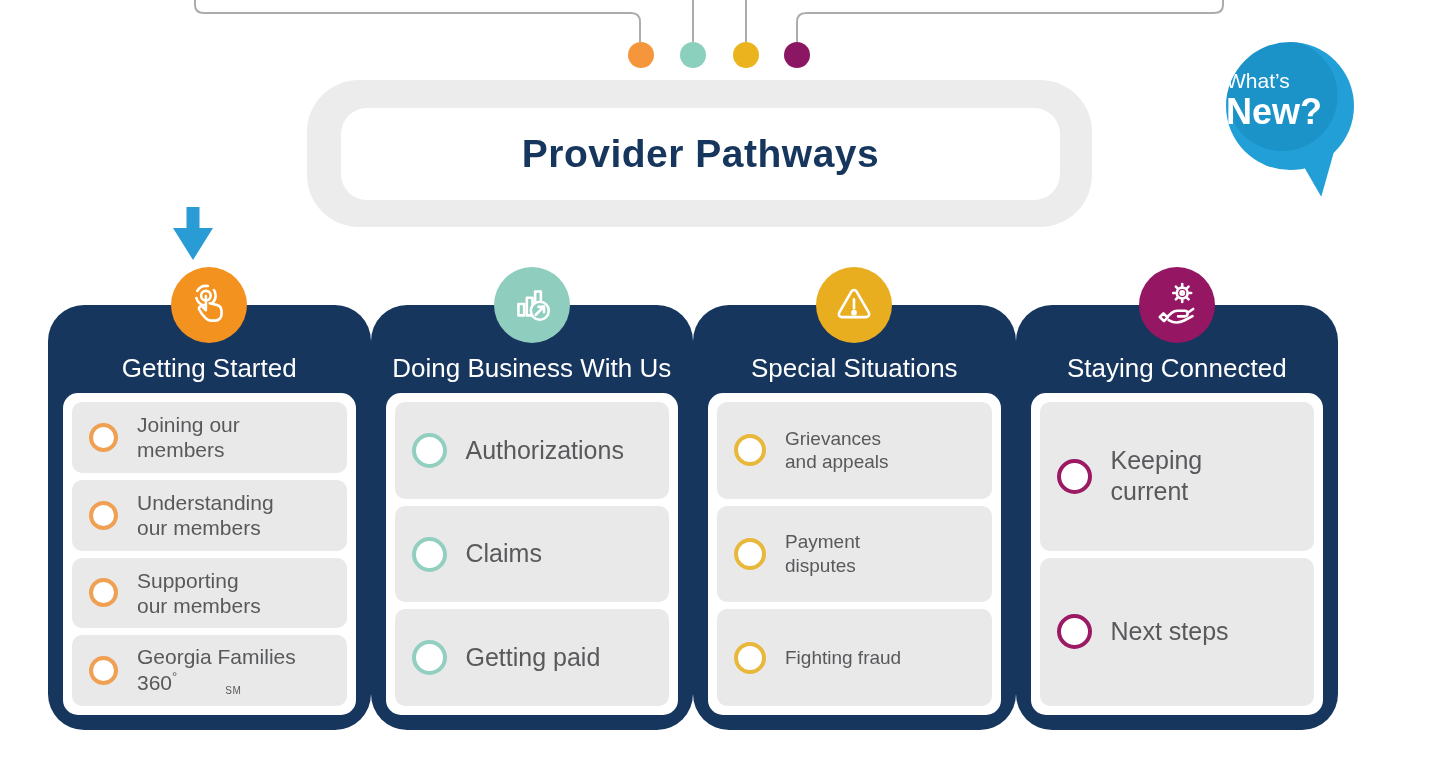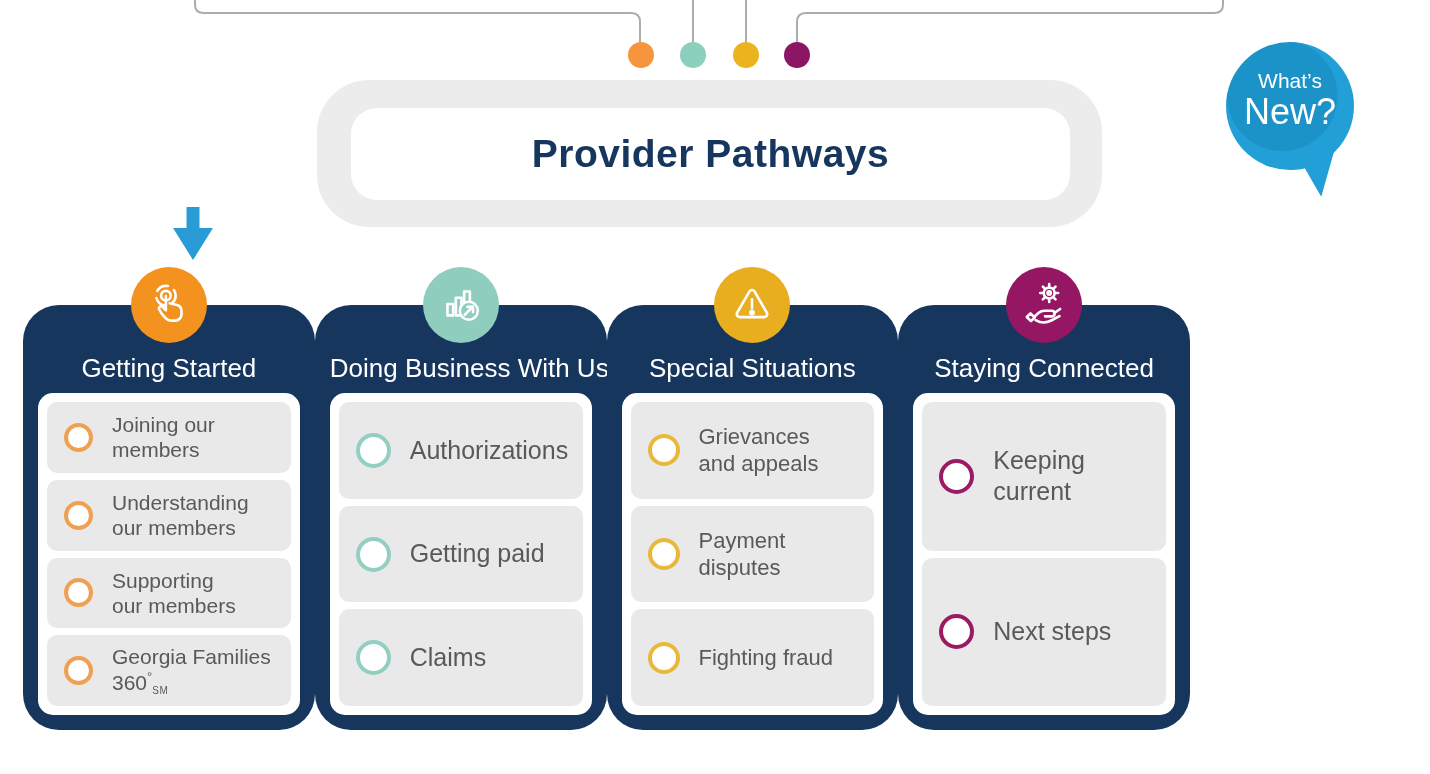--- a/index.html
+++ b/index.html
@@ -7,53 +7,53 @@
     position:relative;width:1430px;height:774px;background:#fff;overflow:hidden;
     font-family:"Liberation Sans",sans-serif;
   }
 
   
   .connectors{position:absolute;left:0;top:0;}
   .connectors path{fill:none;stroke:var(--connector_gray);stroke-width:2;}
 
   
   .title-halo{
-    position:absolute;left:317px;top:80px;width:785px;height:147px;
+    position:absolute;left:307px;top:80px;width:785px;height:147px;
     background:var(--halo_gray);border-radius:52px;
   }
   .title-box{
     position:absolute;left:34px;top:28px;right:32px;bottom:27px;
     background:#fff;border-radius:26px;
     display:flex;align-items:center;justify-content:center;
   }
   .title-box h1{
     margin:0;font-size:39px;font-weight:bold;color:var(--title_text);letter-spacing:.5px;
   }
 
   
   .whats-new{
     position:absolute;left:1226px;top:42px;width:128px;height:128px;border-radius:50%;
     background:radial-gradient(circle at 44% 42%, #1b92c8 0 53%, var(--badge_blue) 54% 100%);
-    color:#fff;text-align:center;cursor:pointer;z-index:3;
+    color:#fff;text-align:left;cursor:pointer;z-index:3;
   }
   .wn-tail{
     position:absolute;left:78px;top:112px;width:0;height:0;z-index:-1;
     border-left:12px solid transparent;border-right:24px solid transparent;
     border-top:42px solid var(--badge_blue);transform:rotate(-14deg);
   }
   .wn-small{display:block;margin-top:28px;font-size:21px;line-height:1.05;}
-  .wn-big{display:block;font-size:36px;font-weight:normal;line-height:1.1;}
+  .wn-big{display:block;font-size:36px;font-weight:bold;line-height:1.1;}
 
   
   .down-arrow{position:absolute;left:164px;top:206px;z-index:3;}
   .down-arrow path{fill:var(--arrow_blue);}
 
   
   .columns{
-    position:absolute;left:23px;top:267px;width:1167px;height:463px;
+    position:absolute;left:48px;top:267px;width:1290px;height:463px;
     display:flex;
   }
   .column{flex:1;display:flex;flex-direction:column;min-width:0;}
   .icon-circle{
     width:76px;height:76px;border-radius:50%;align-self:center;
     margin-bottom:-38px;position:relative;z-index:2;
     display:flex;align-items:center;justify-content:center;
   }
   .icon-circle svg{width:50px;height:50px;display:block;}
   .icon-circle svg *{stroke:#fff;stroke-width:2.5;fill:none;stroke-linecap:round;stroke-linejoin:round;}
@@ -72,25 +72,25 @@
   .item{
     flex:1;background:var(--row_gray);border-radius:10px;
     display:flex;align-items:center;padding:0 8px 0 17px;gap:19px;cursor:pointer;
   }
   .bullet{border-radius:50%;background:#fff;box-sizing:border-box;flex:0 0 auto;border-style:solid;}
   .n5 .bullet{width:29px;height:29px;border-width:4px;}
   .n4 .bullet{width:32px;height:32px;border-width:4px;}
   .n3 .bullet{width:35px;height:35px;border-width:4px;}
   .item-label{color:var(--item_text);}
   .n5 .item-label{font-size:21px;line-height:1.2;}
-  .n4 .item-label{font-size:22px;line-height:1.25;}
+  .n4 .item-label{font-size:19px;line-height:1.25;}
   .n3 .item-label{font-size:25px;line-height:1.25;}
   .line{display:block;}
   .deg{font-size:13px;vertical-align:9px;}
-  .sm{font-size:10px;vertical-align:-4px;letter-spacing:.5px;}
+  .sm{font-size:10px;vertical-align:-4px;letter-spacing:.5px;margin-left:48px;}
 </style>
 </head>
 <body>
 
 <div class="stage">
 
   <svg class="connectors" width="1430" height="72">
     <path d="M195,0 V5 Q195,13 204,13 H631 Q640,13 640,22 V42"></path>
     <path d="M693,0 V42"></path>
     <path d="M746,0 V42"></path>
@@ -176,27 +176,27 @@
           <div class="panel">
             <div class="item">
               <span class="bullet" style="border-color: rgb(146, 207, 192);"></span>
               <span class="item-label">
                 <span class="line"><span>Authorizations</span></span>
               </span>
             </div>
             <div class="item">
               <span class="bullet" style="border-color: rgb(146, 207, 192);"></span>
               <span class="item-label">
+                <span class="line"><span>Claims</span></span>
+              </span>
+            </div>
+            <div class="item">
+              <span class="bullet" style="border-color: rgb(146, 207, 192);"></span>
+              <span class="item-label">
                 <span class="line"><span>Getting paid</span></span>
-              </span>
-            </div>
-            <div class="item">
-              <span class="bullet" style="border-color: rgb(146, 207, 192);"></span>
-              <span class="item-label">
-                <span class="line"><span>Claims</span></span>
               </span>
             </div>
           </div>
         </div>
       </section>
       <section class="column n4">
         <div class="icon-circle" style="background: rgb(233, 174, 32); color: rgb(233, 174, 32);">
           <svg viewBox="0 0 48 48">
             <path d="M21.6,11 L9.8,31.4 a2.8,2.8 0 0 0 2.4,4.2 h23.6 a2.8,2.8 0 0 0 2.4,-4.2 L26.4,11 a2.8,2.8 0 0 0 -4.8,0 Z"></path>
             <path d="M24,18.5 v8.5"></path>

